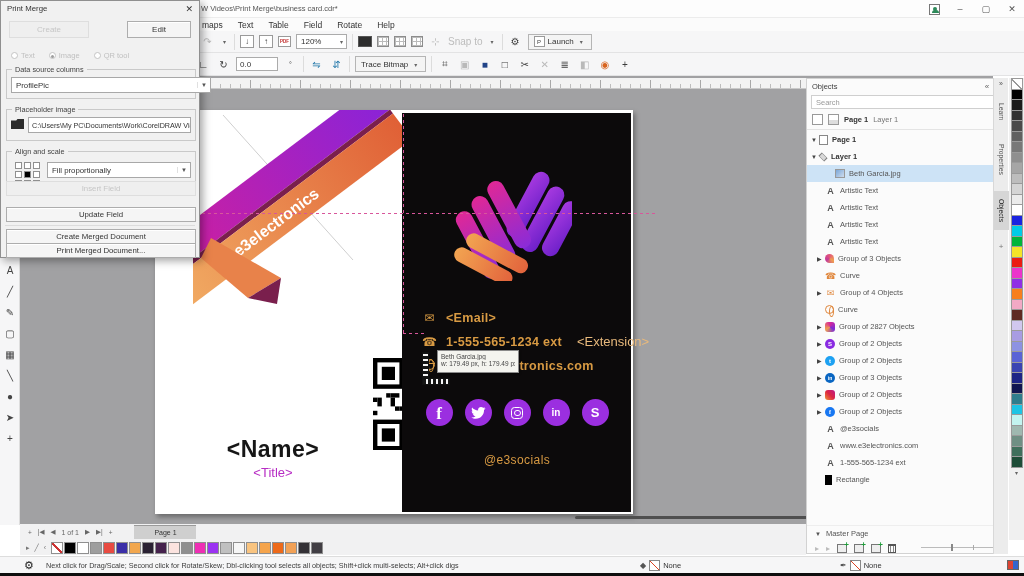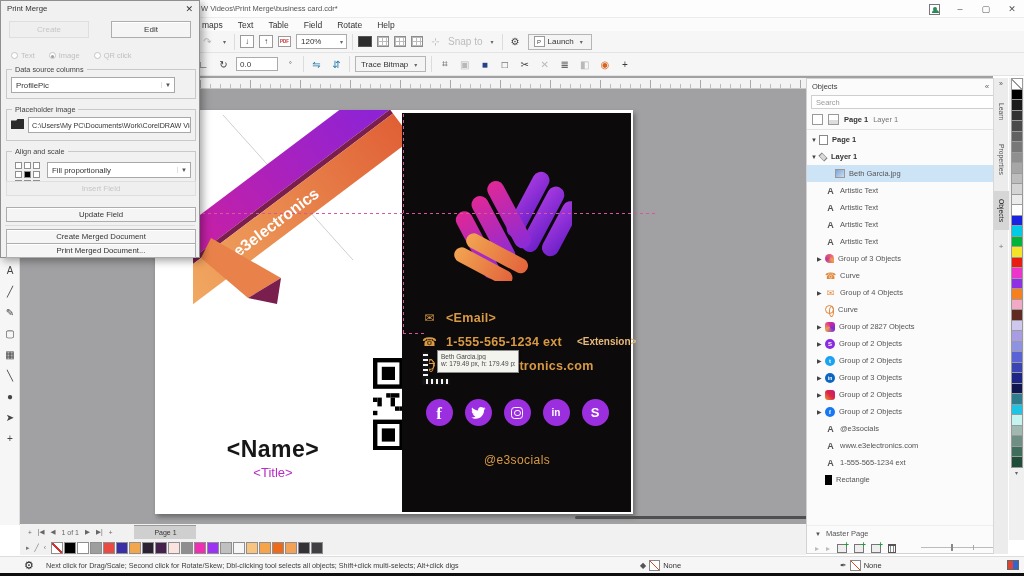--- a/index.html
+++ b/index.html
@@ -46,21 +46,21 @@
   .ruler .t2{position:absolute;bottom:0;left:0;right:0;height:8px;background:repeating-linear-gradient(90deg,#a8a8a8 0 1px,transparent 1px 50px)}
   .page{position:absolute;left:135px;top:34px;width:478px;height:404px;background:#fff;box-shadow:2px 3px 5px rgba(0,0,0,.35)}
   .card-back{position:absolute;left:382px;top:37px;width:229px;height:399px;background:#0c0a0b}
   .name-txt{position:absolute;left:163px;top:360px;width:180px;text-align:center;font-size:23px;font-weight:bold;color:#161616;letter-spacing:.5px}
   .title-txt{position:absolute;left:163px;top:389px;width:180px;text-align:center;font-size:13px;color:#b72cc4}
   .qr{position:absolute;left:218px;top:248px}
   .contact{position:absolute;left:20px;top:196px;display:flex;flex-direction:column;gap:7px}
   .crow{display:flex;align-items:center;gap:9px;height:17px;white-space:nowrap}
   .crow .cic{width:15px;text-align:center;color:#d89a43;font-size:12px;flex:none}
   .crow .ctx{color:#d89a43;font-size:12.5px;font-weight:bold;letter-spacing:.3px}
-  .crow .cex{color:#e8b97c;font-size:10px;font-weight:bold;margin-left:6px}
+  .crow .cex{color:#e8b97c;font-size:13px;font-weight:normal;margin-left:6px}
   .globe-ic{display:inline-block;width:11px;height:11px;border:1.4px solid #d89a43;border-radius:50%;position:relative}
   .globe-ic::before{content:"";position:absolute;left:2.5px;top:-1px;width:4px;height:11px;border:1px solid #d89a43;border-radius:50%}
   .globe-ic::after{content:"";position:absolute;left:-1px;top:3.8px;width:11px;height:1px;background:#d89a43}
   .social{position:absolute;left:18px;top:286px;width:194px;display:flex;justify-content:center;gap:12px}
   .soc{width:27px;height:27px;border-radius:50%;background:#9b2fe0;display:flex;align-items:center;justify-content:center;color:#fff;flex:none}
   .soc .fb{font-family:"Liberation Serif",serif;font-weight:bold;font-size:17px;margin-top:2px}
   .soc .li{font-weight:bold;font-size:10px}
   .soc .sk{font-weight:bold;font-size:13px}
   .ig{width:12px;height:12px;border:1.6px solid #fff;border-radius:3.5px;position:relative}
   .ig::before{content:"";position:absolute;left:2.2px;top:2.2px;width:4.4px;height:4.4px;border:1.4px solid #fff;border-radius:50%}
@@ -715,40 +715,40 @@
     <div class="rpal-chev">▾</div>
   </div>
 
 <div class="dlg">
   <div class="dlg-head">
     <span>Print Merge</span>
     <span class="x">✕</span>
   </div>
   <div class="dlg-btnrow">
     <span class="dbtn dis" style="width:80px">Create</span>
-    <span class="dbtn" style="width:80px">Edit</span>
+    <span class="dbtn" style="width:64px">Edit</span>
   </div>
   <div class="dlg-radios">
     <span class="radio">
         <span class="rdot"></span>
         <span>Text</span>
       </span>
     <span class="radio">
         <span class="rdot on"></span>
         <span>Image</span>
       </span>
     <span class="radio">
         <span class="rdot"></span>
-        <span>QR click</span>
+        <span>QR tool</span>
       </span>
   </div>
 
   <div class="group" style="top:68px;height:30px">
     <span class="group-label">Data source columns</span>
-    <span class="dsel" style="left:4px;top:7px;width:164px">
+    <span class="dsel" style="left:4px;top:7px;width:200px">
       <span class="v">ProfilePic</span>
       <span class="c">▼</span>
     </span>
   </div>
 
   <div class="group" style="top:108px;height:32px">
     <span class="group-label">Placeholder image</span>
     <span class="folder"></span>
     <span class="dinput" style="left:21px;top:7px;width:163px">C:\Users\My PC\Documents\Work\CorelDRAW Vide</span>
   </div>

